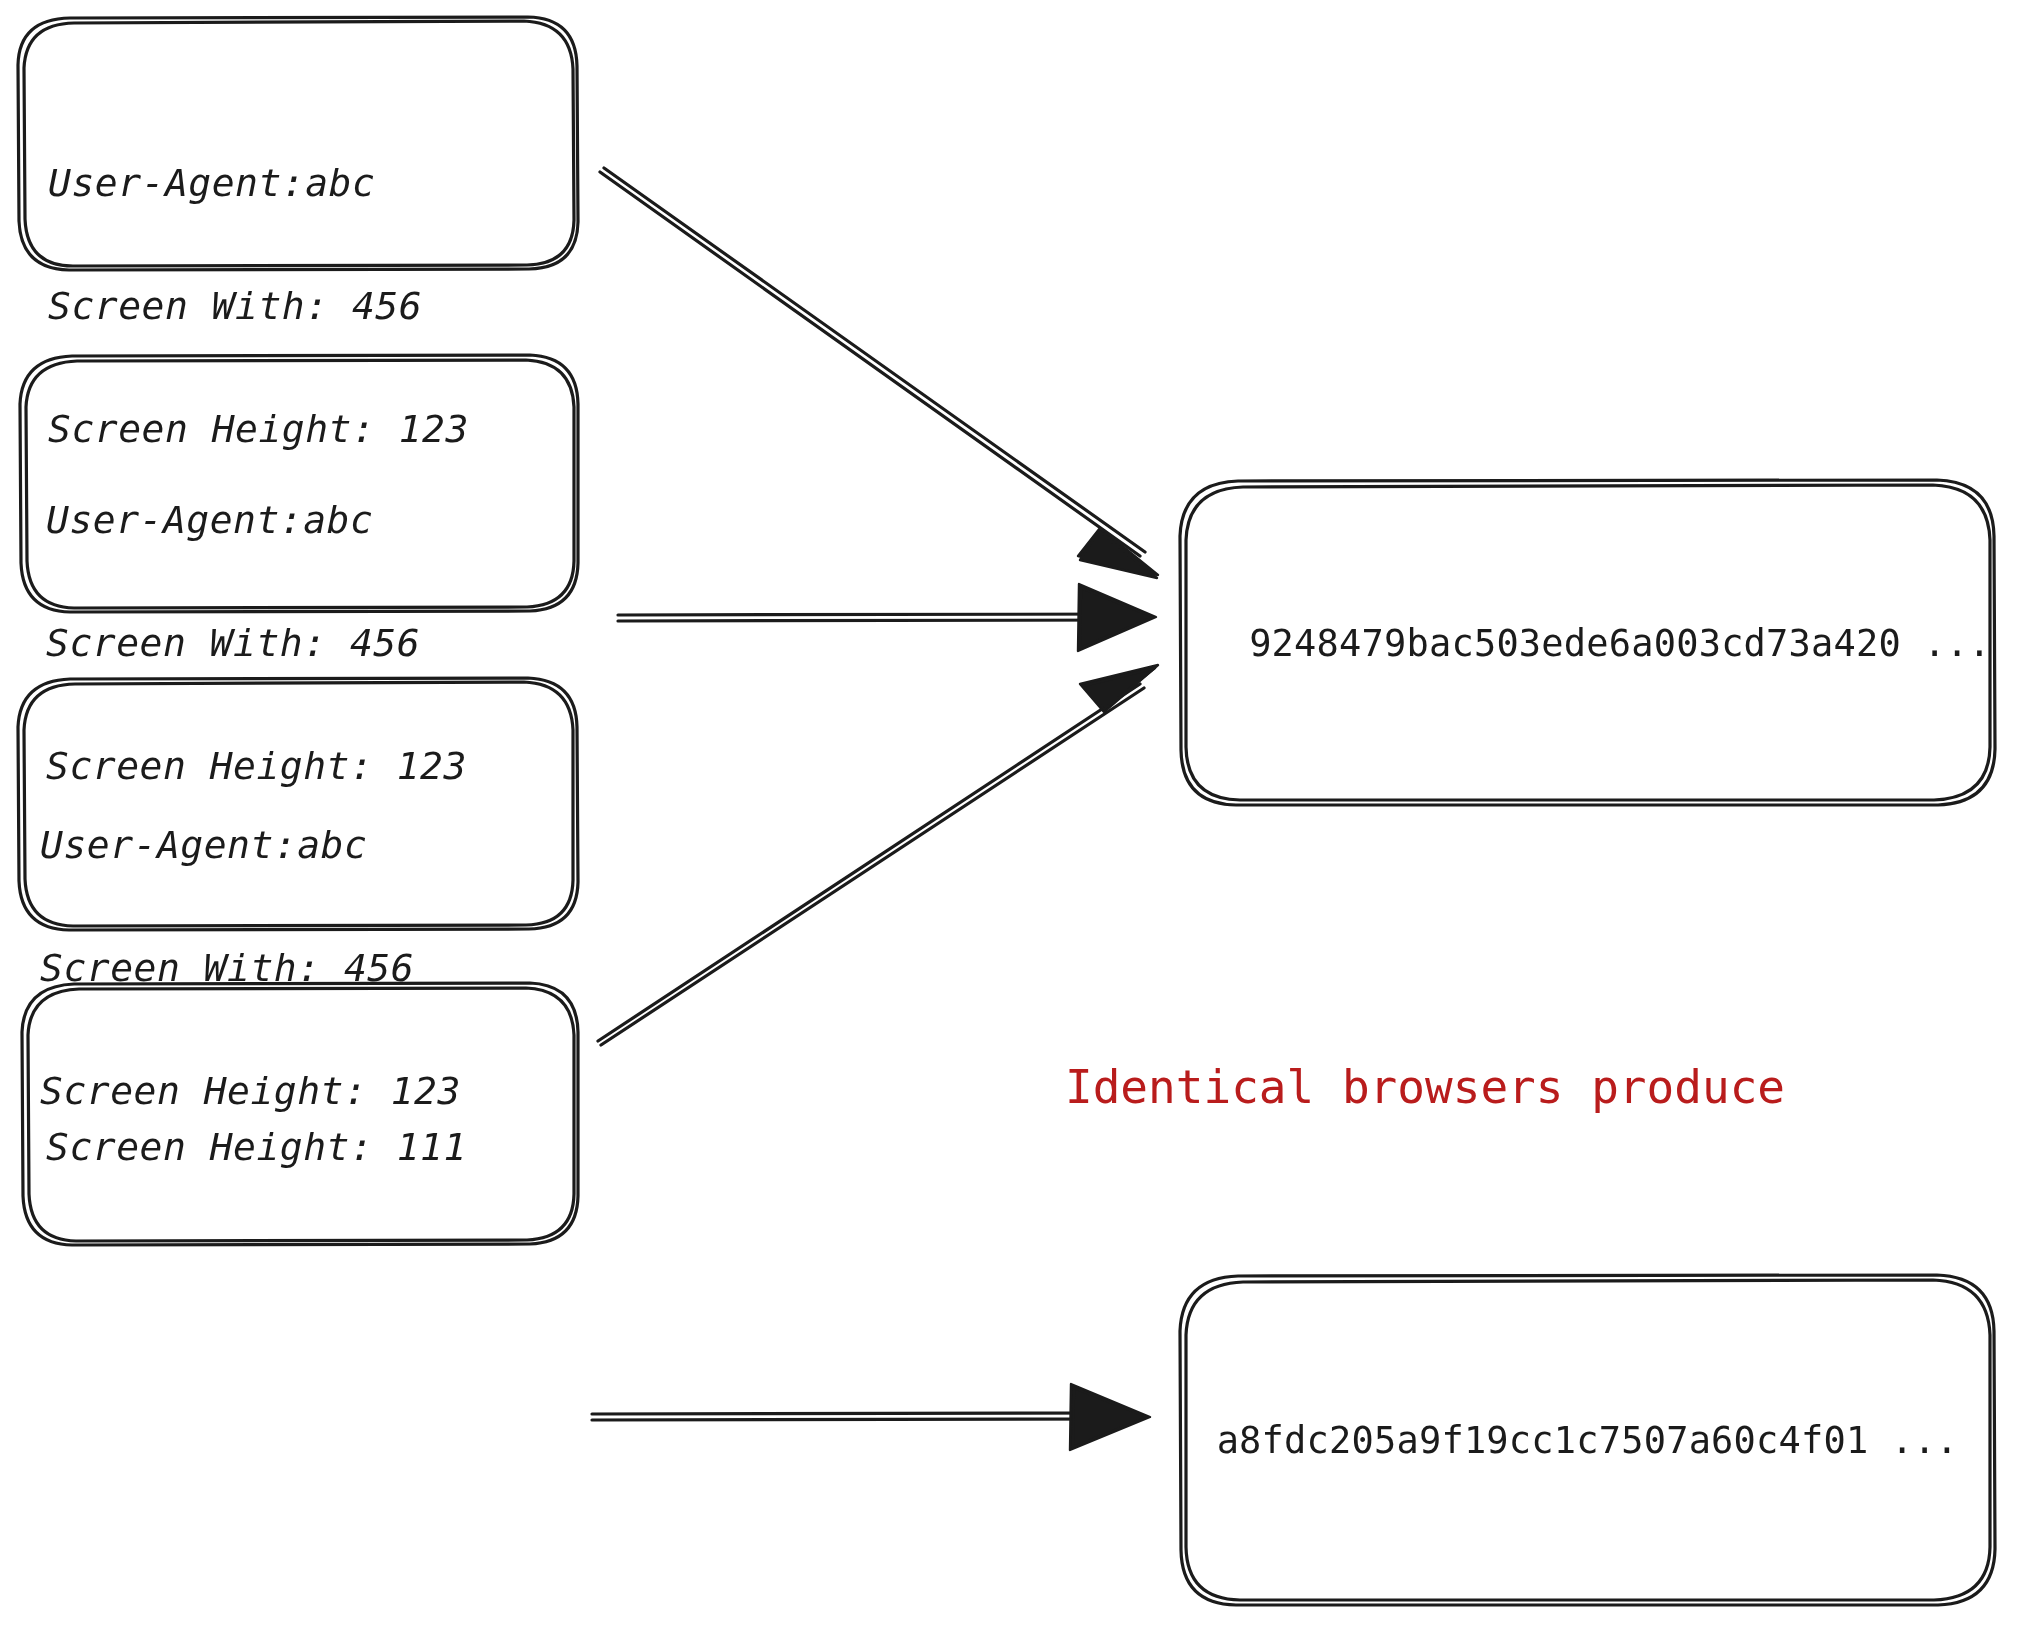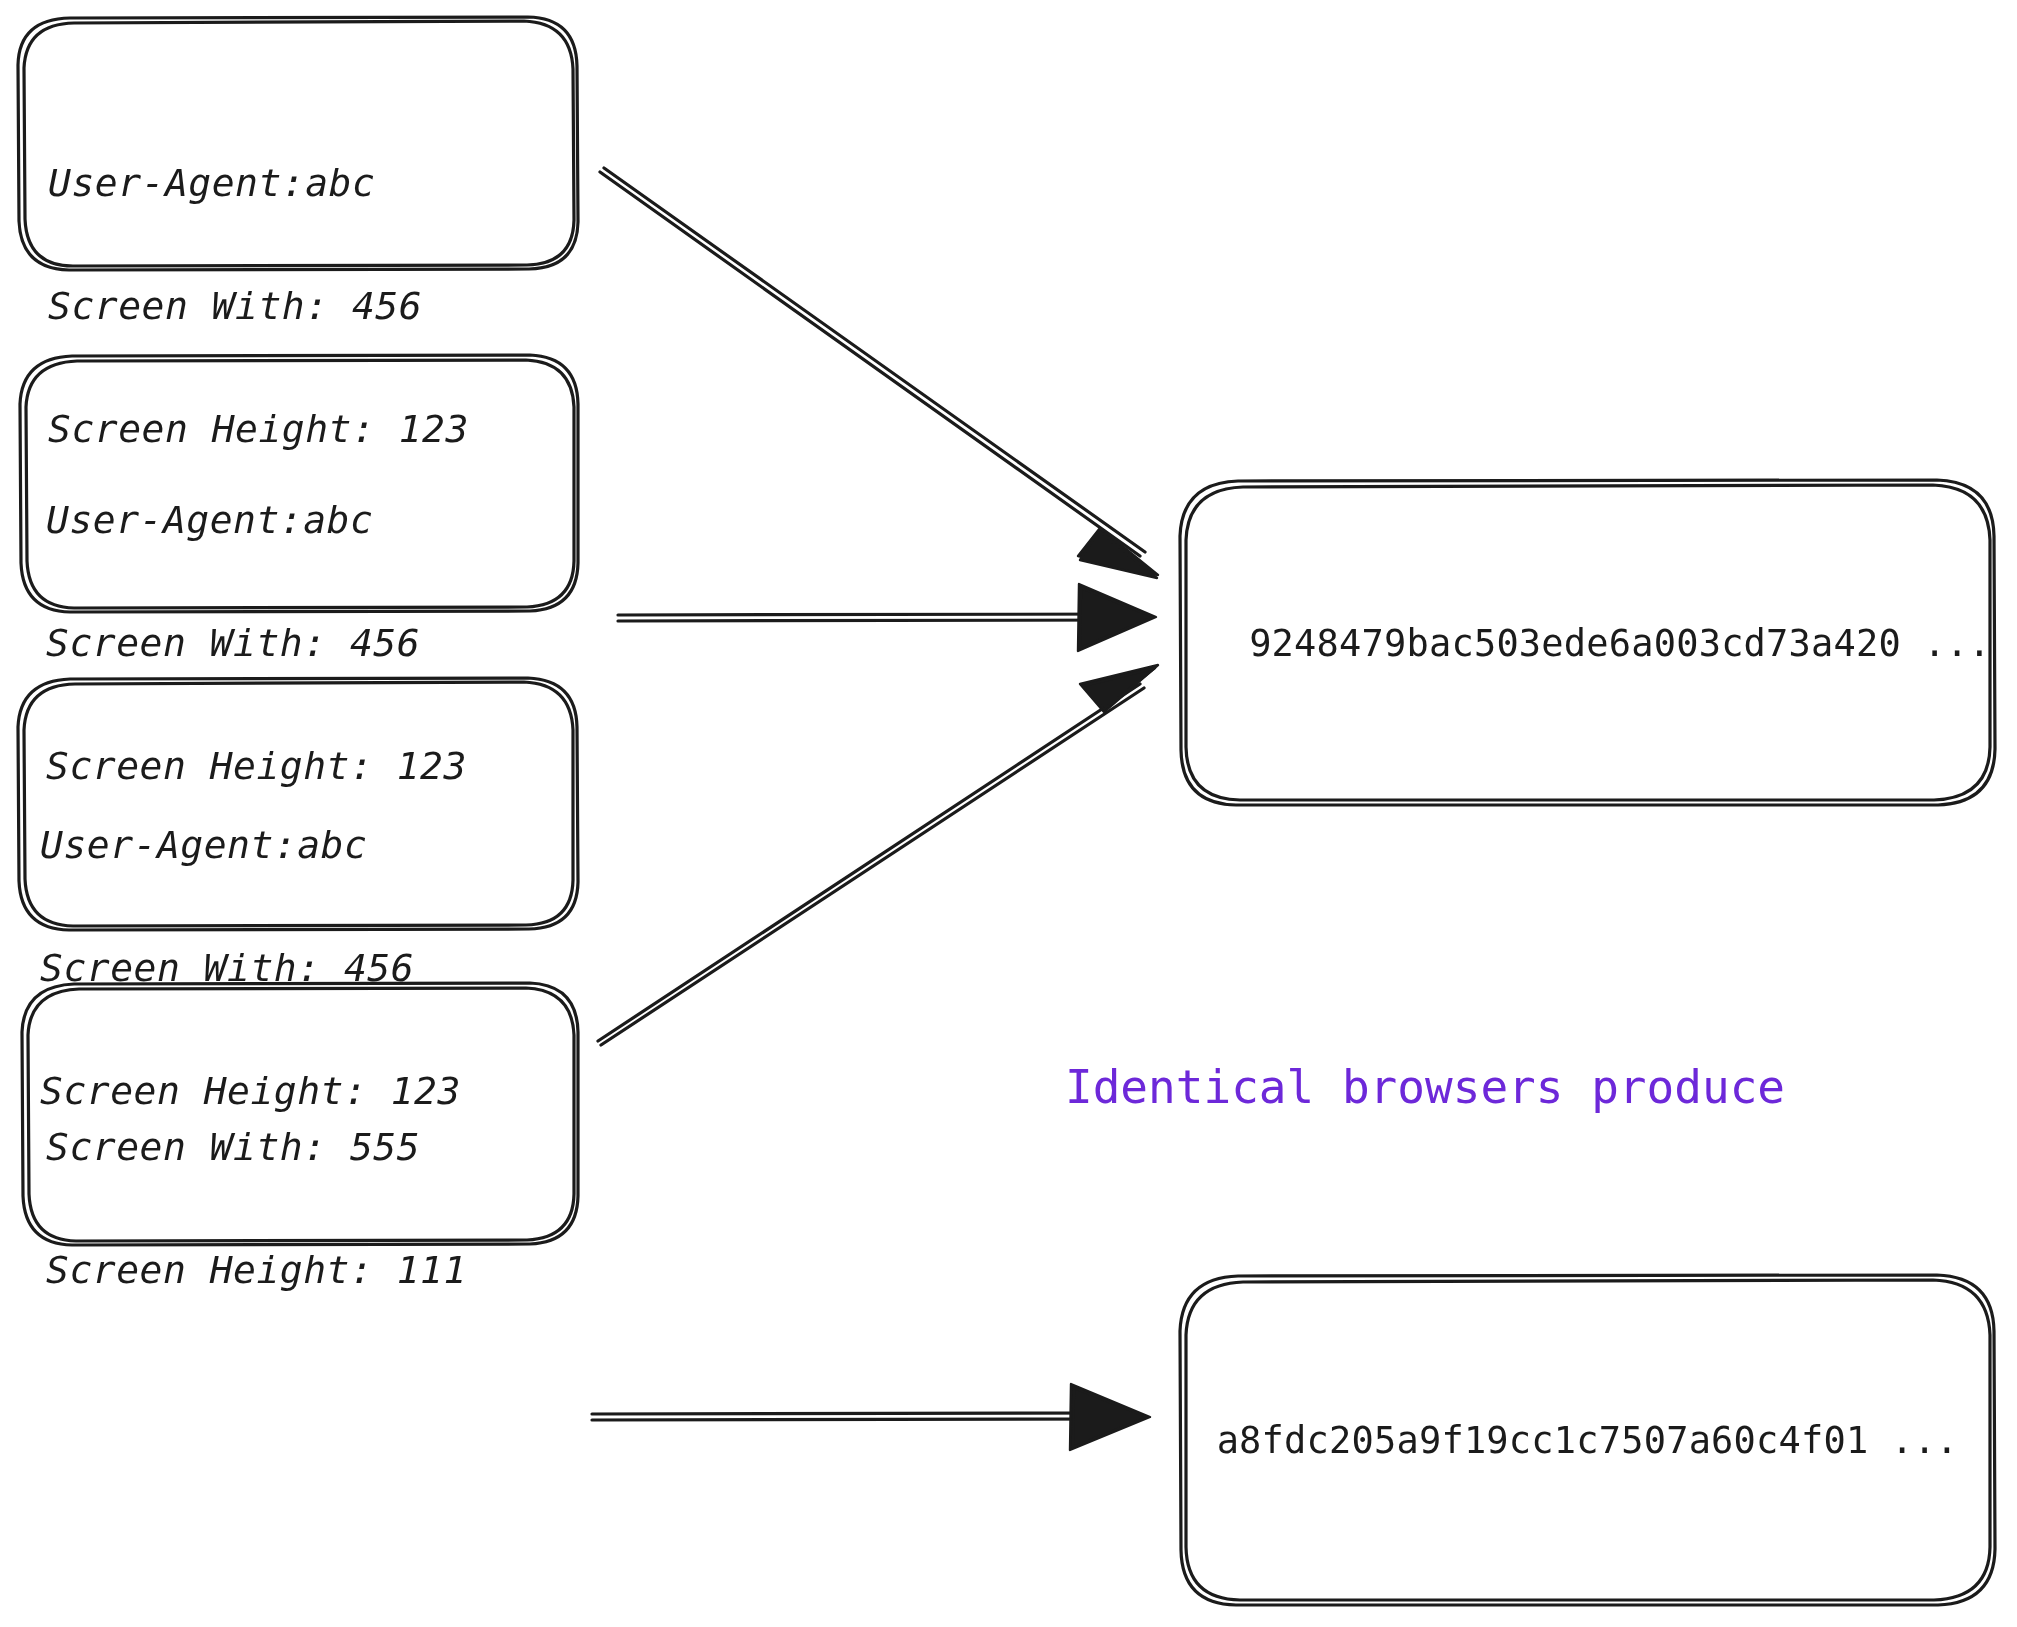--- a/index.html
+++ b/index.html
@@ -43,21 +43,21 @@
     margin-bottom: 9px;
     font-style: italic;
   }
   .hash-text {
     font-size: 37px;
     letter-spacing: 0.2px;
     text-align: center;
   }
   .caption {
     position: absolute;
-    color: #6d28d9;
+    color: #b91c1c;
     font-size: 46px;
     line-height: 1.28;
     text-align: center;
     white-space: pre;
     font-family: "DejaVu Sans Mono", "Liberation Mono", monospace;
   }
   .caption .line { display: block; }
   .hit {
     position: absolute;
     background: transparent;
@@ -158,21 +158,20 @@
 
   <div class="hit" style="left:18px; top:678px; width:560px; height:252px;"></div>
   <div class="node-text browser-text" style="left:40px; top:750px;">
     <span class="line">User-Agent:abc</span>
     <span class="line">Screen With: 456</span>
     <span class="line">Screen Height: 123</span>
   </div>
 
   <div class="hit" style="left:22px; top:983px; width:556px; height:262px;"></div>
   <div class="node-text browser-text" style="left:46px; top:1052px;">
-    <span class="line">Screen With: 555</span>
     <span class="line">Screen Height: 111</span>
   </div>
 
   <div class="hit" style="left:1180px; top:480px; width:815px; height:325px;"></div>
   <div class="node-text hash-text" style="left:1180px; top:625px; width:880px;">9248479bac503ede6a003cd73a420 ...</div>
 
   <div class="hit" style="left:1180px; top:1275px; width:815px; height:330px;"></div>
   <div class="node-text hash-text" style="left:1180px; top:1422px; width:815px;">a8fdc205a9f19cc1c7507a60c4f01 ...</div>
 
   <div class="caption" style="left:990px; top:940px; width:870px;">

